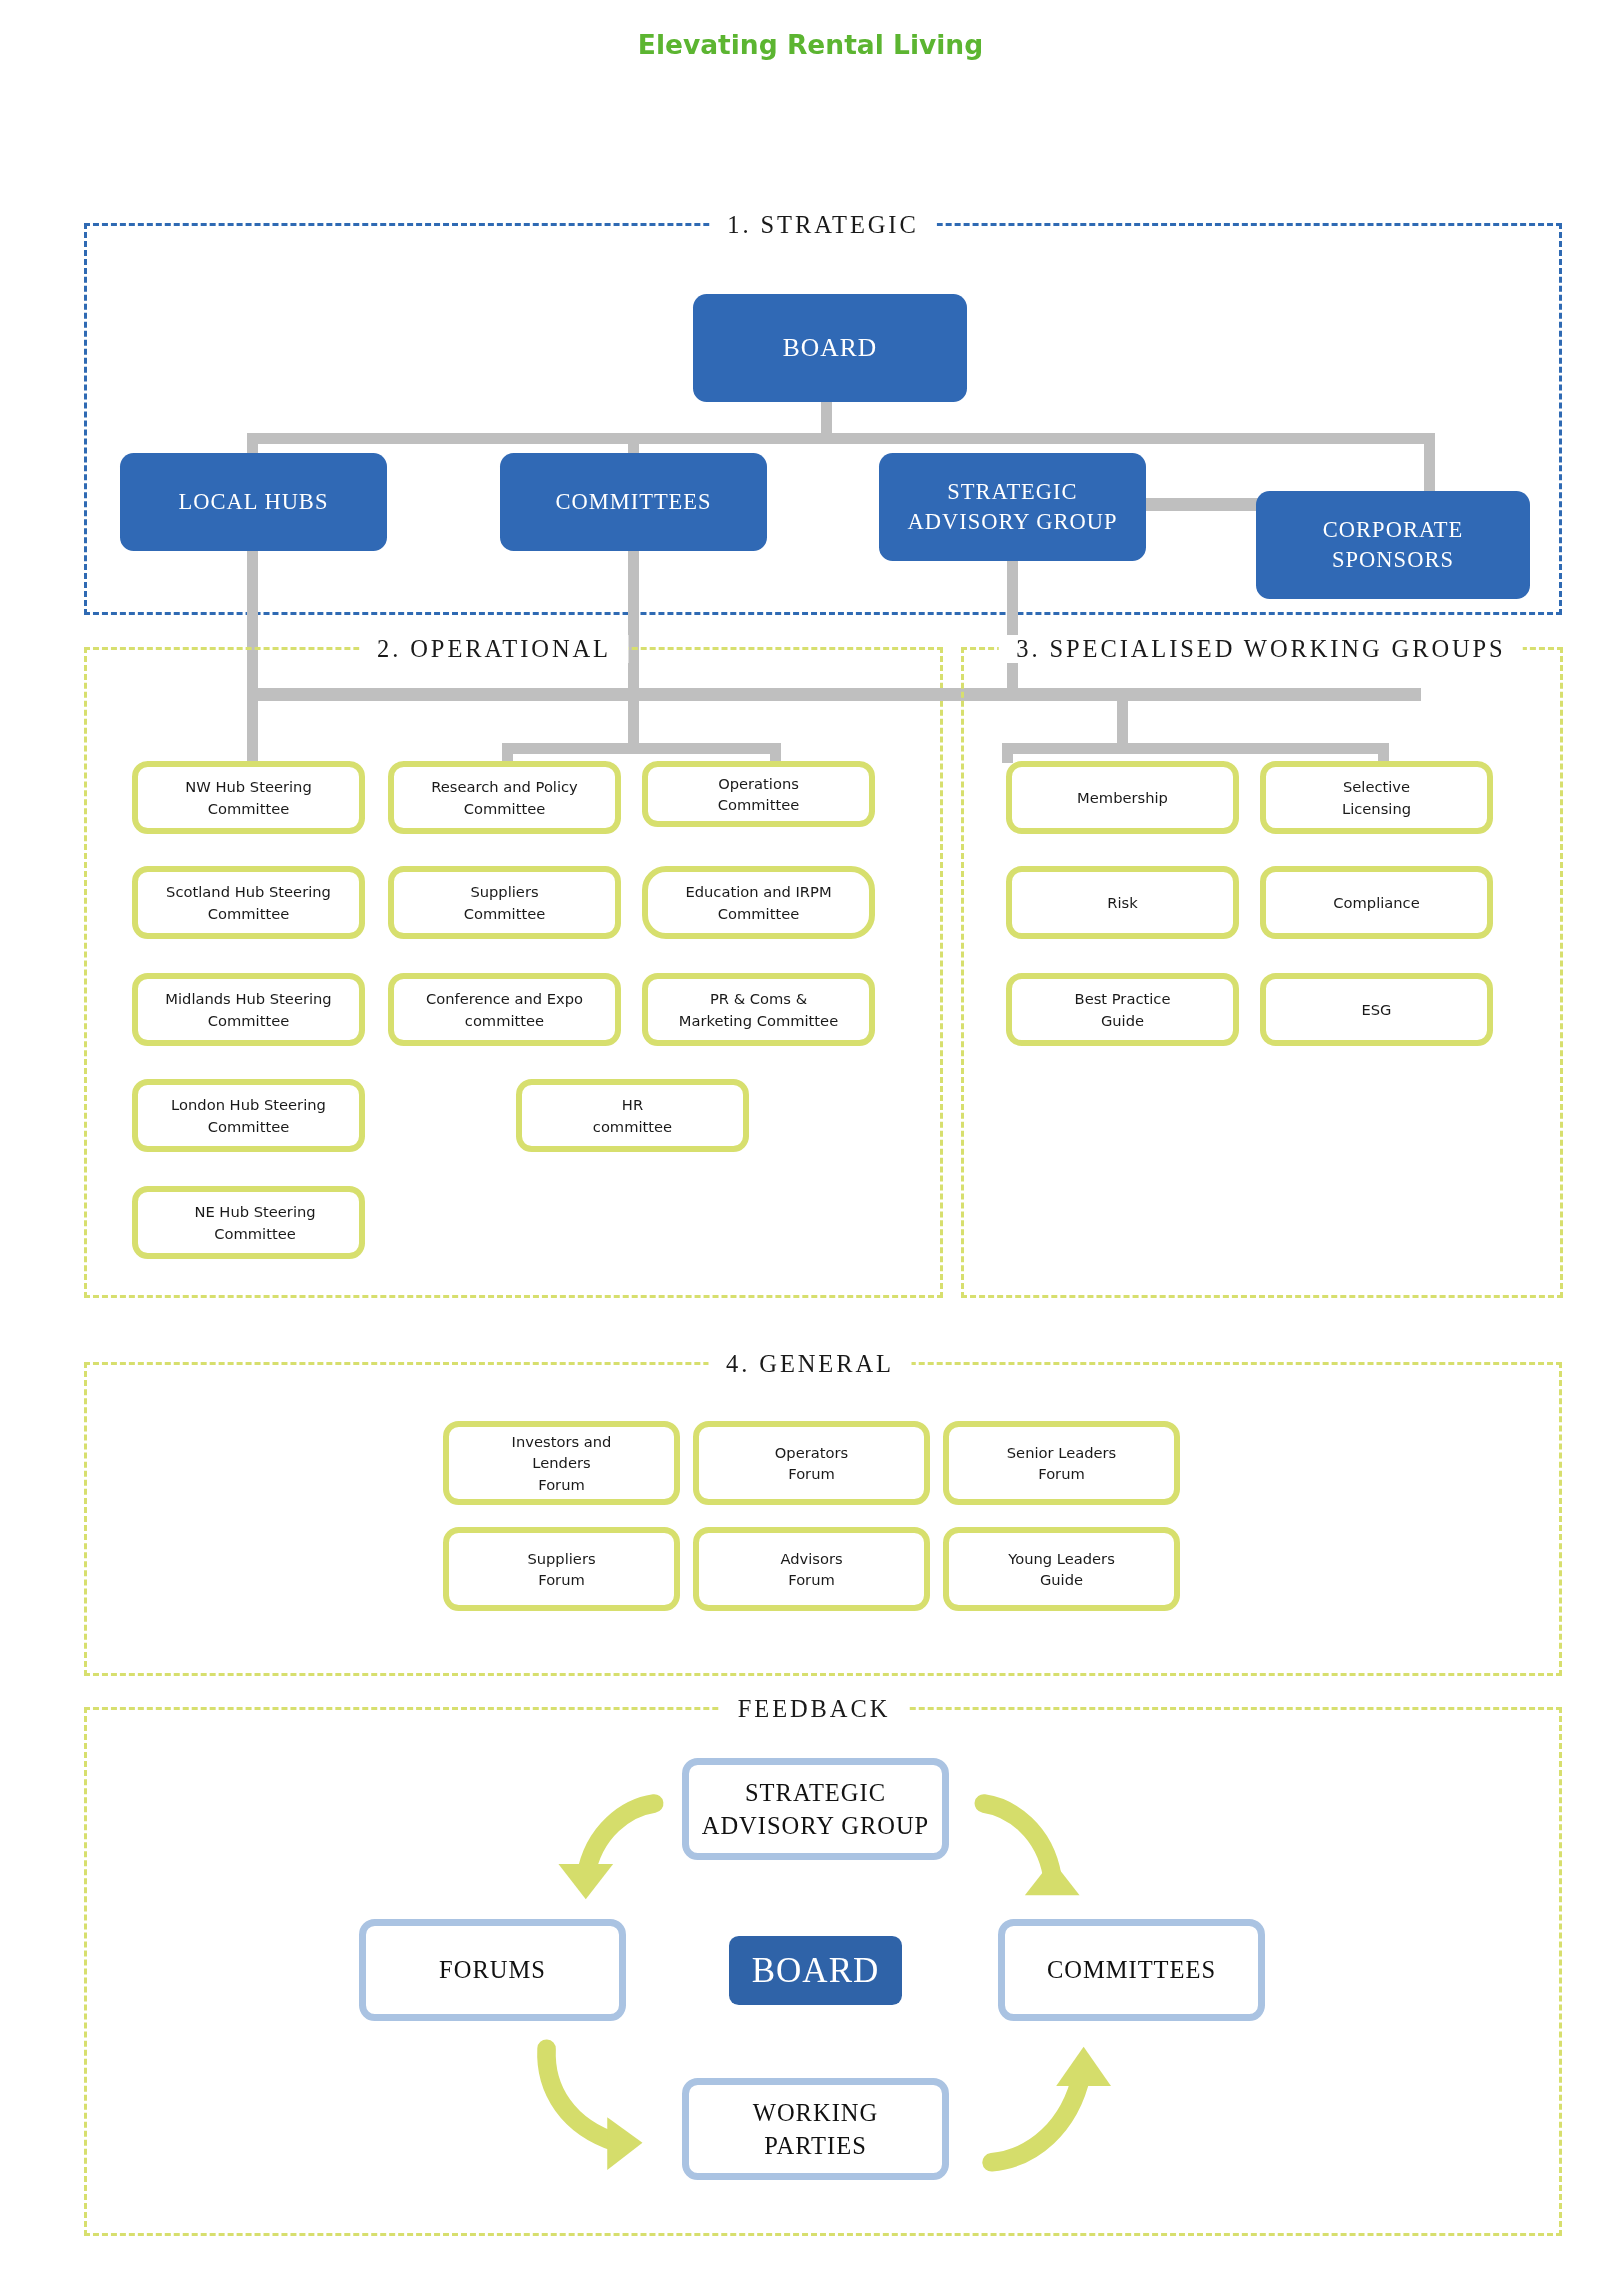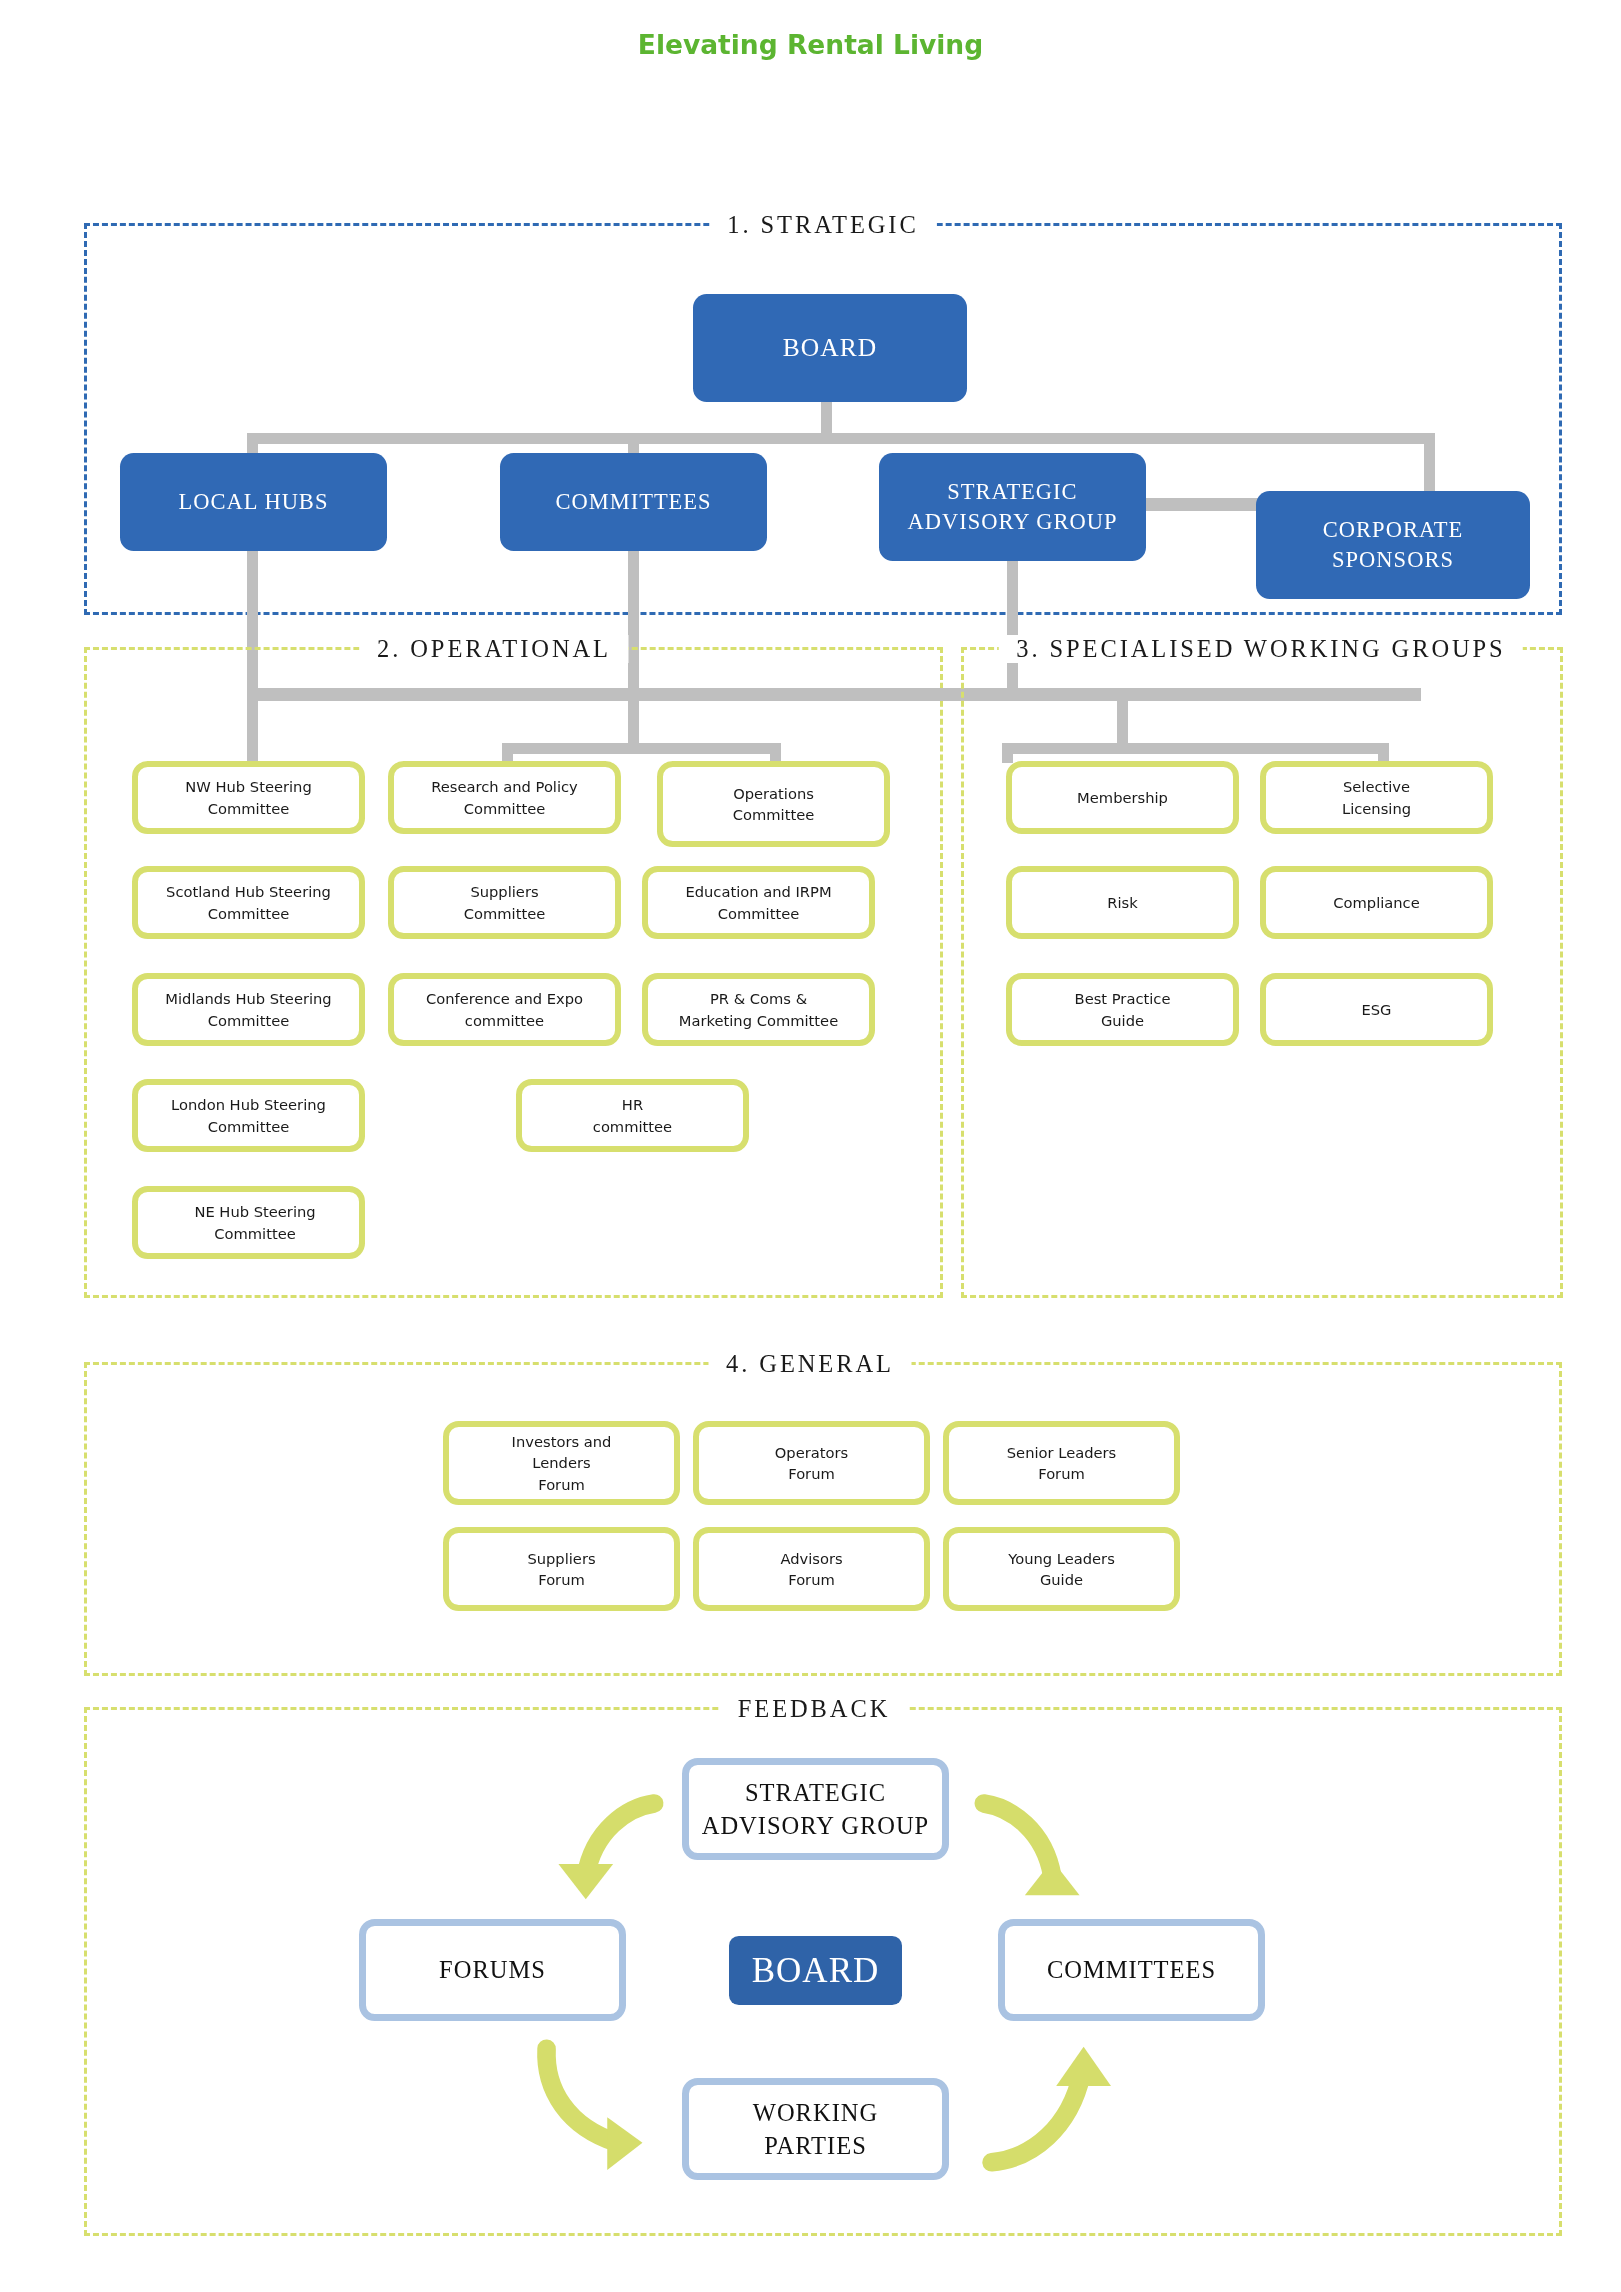--- a/index.html
+++ b/index.html
@@ -204,23 +204,23 @@
 <div class="greenbox" style="left:132px; top:1186px; width:233px; height:73px; white-space:pre-line;padding-left:13px;">NE Hub Steering
 Committee</div>
 
 <div class="greenbox" style="left:388px; top:761px; width:233px; height:73px; white-space:pre-line;">Research and Policy
 Committee</div>
 <div class="greenbox" style="left:388px; top:866px; width:233px; height:73px; white-space:pre-line;">Suppliers
 Committee</div>
 <div class="greenbox" style="left:388px; top:973px; width:233px; height:73px; white-space:pre-line;">Conference and Expo
 committee</div>
 
-<div class="greenbox" style="left:657px; top:761px; width:233px; height:86px; white-space:pre-line;">Operations
-Committee</div>
-<div class="greenbox" style="left:642px; top:866px; width:233px; height:73px; white-space:pre-line;">Education and IRPM
+<div class="greenbox" style="left:642px; top:761px; width:233px; height:66px; white-space:pre-line;">Operations
+Committee</div>
+<div class="greenbox" style="left:642px; top:866px; width:233px; height:73px; white-space:pre-line;border-radius:24px;">Education and IRPM
 Committee</div>
 <div class="greenbox" style="left:642px; top:973px; width:233px; height:73px; white-space:pre-line;">PR &amp; Coms &amp;
 Marketing Committee</div>
 
 <div class="greenbox" style="left:516px; top:1079px; width:233px; height:73px; white-space:pre-line;">HR
 committee</div>
 
 <div class="panel green" style="left:961px; top:647px; width:602px; height:651px;"></div>
 <div class="panel-label" style="left:1261px; top:649px;">3. SPECIALISED WORKING GROUPS</div>
 

